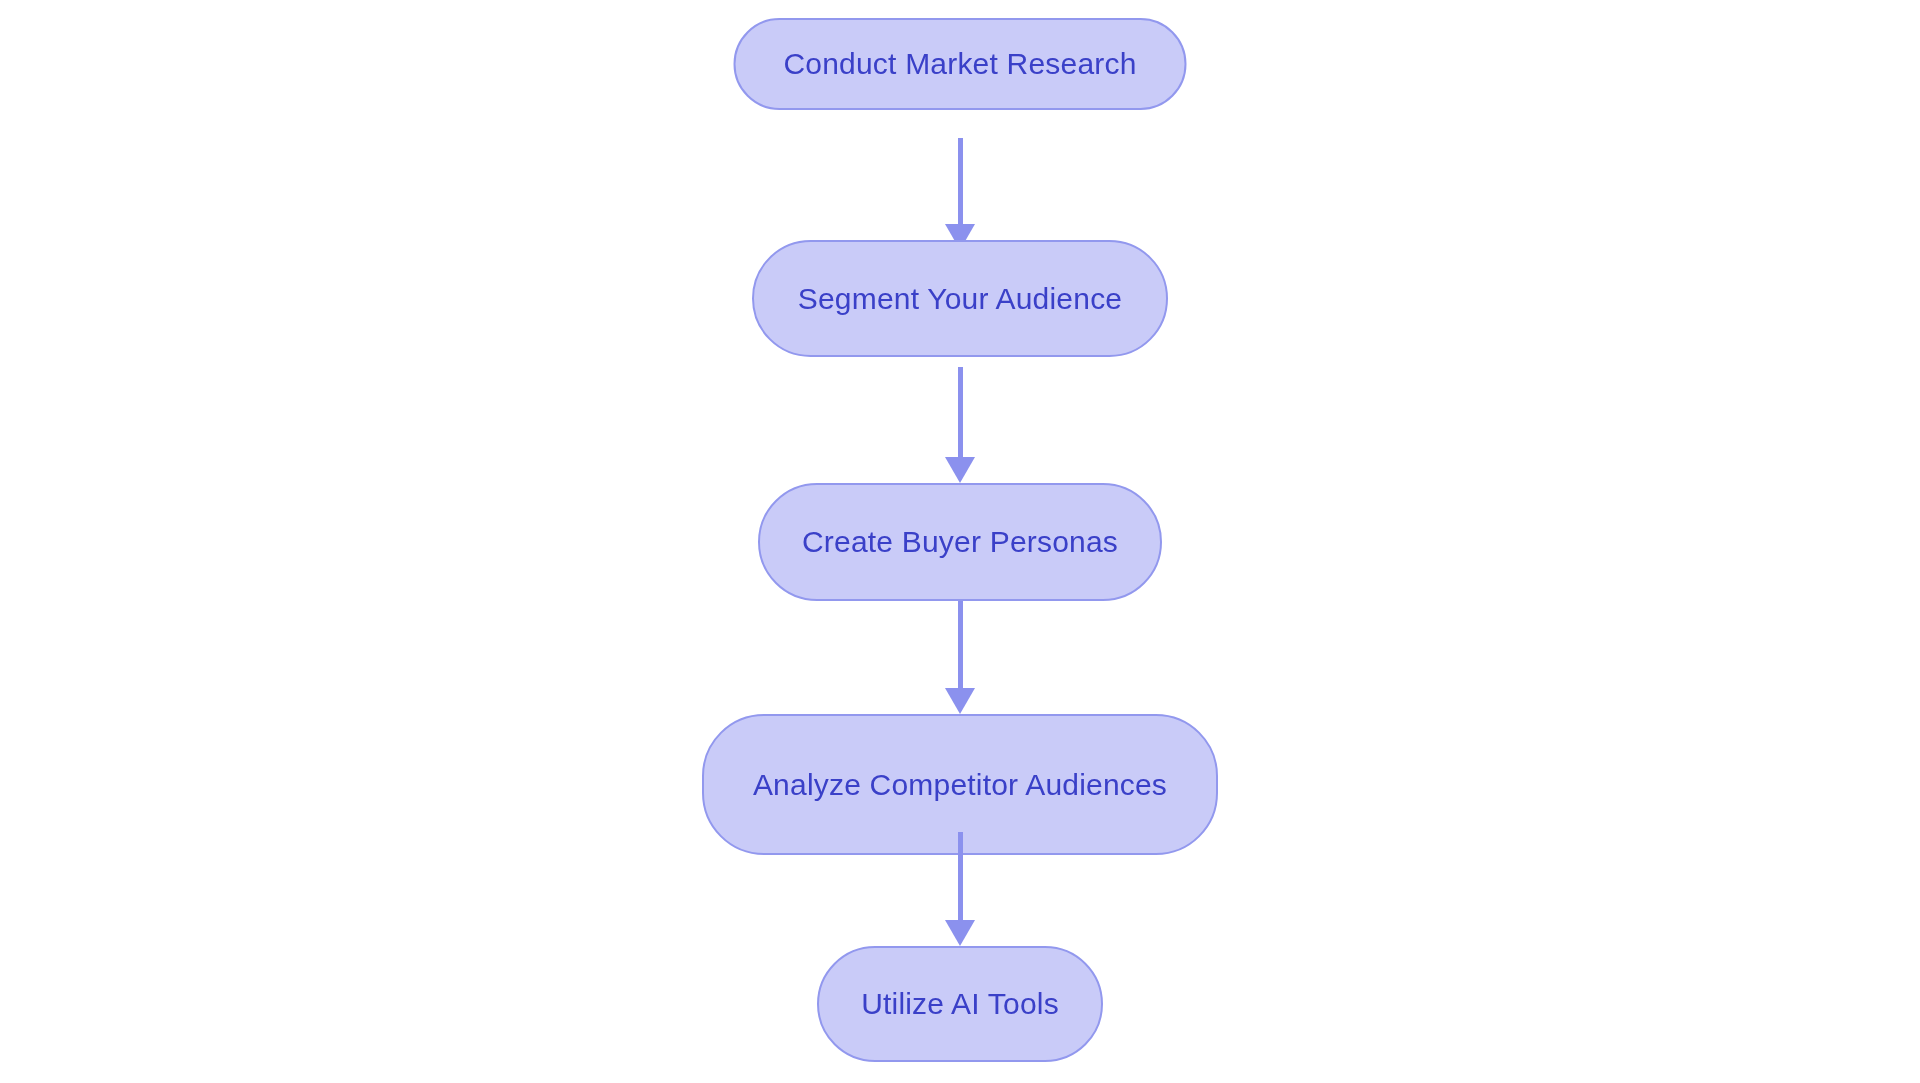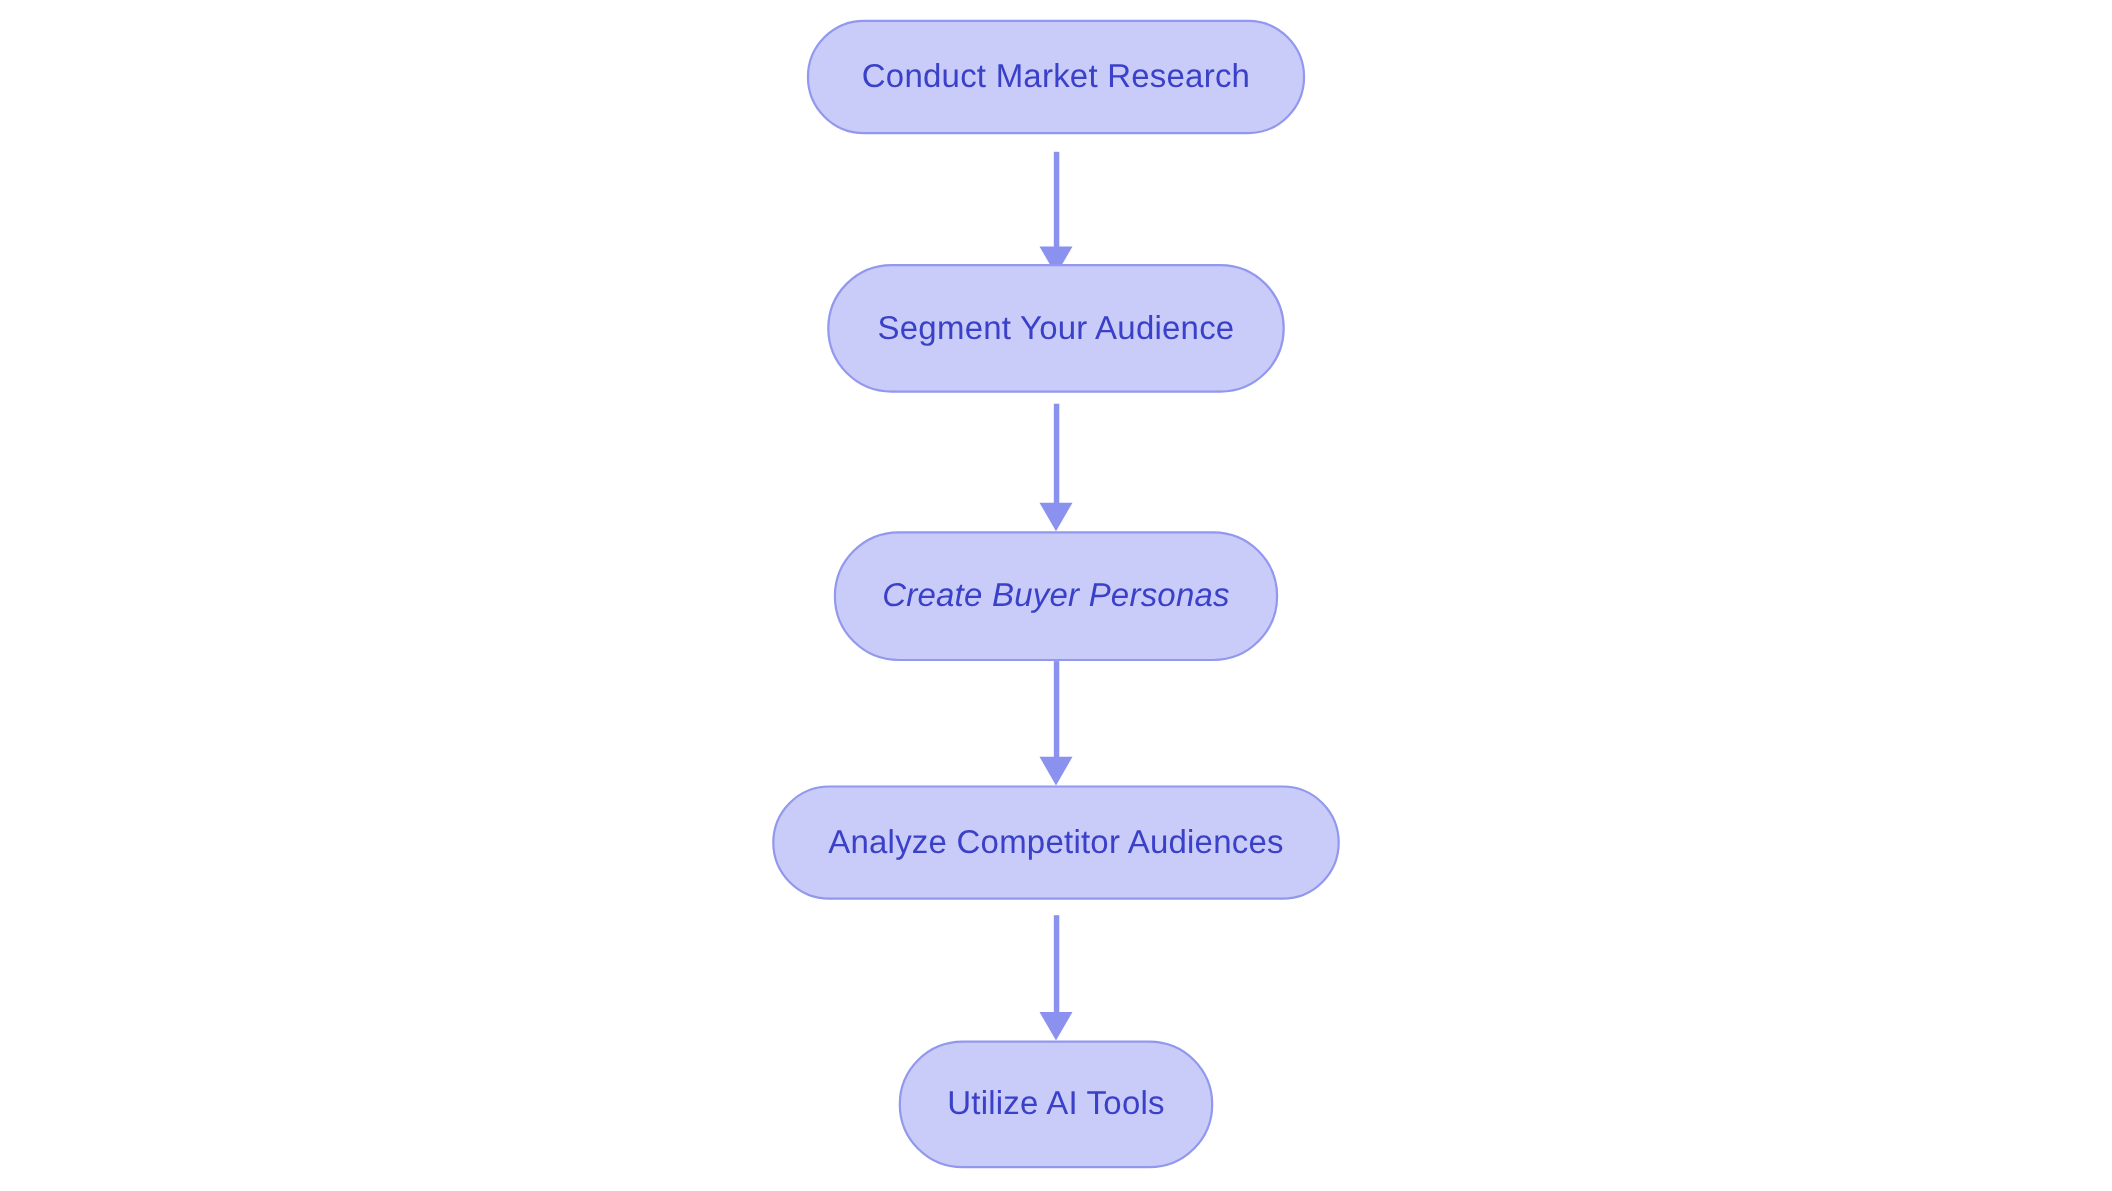--- a/index.html
+++ b/index.html
@@ -24,24 +24,24 @@
     border-radius: 62px;
     box-sizing: border-box;
     display: flex;
     align-items: center;
     justify-content: center;
     color: #3a40c8;
     font-size: 30px;
     letter-spacing: 0.2px;
     white-space: nowrap;
   }
-  .node-1 { top: 18px;  width: 453px; height: 104px; }
+  .node-1 { top: 18px;  width: 453px; height: 92px; }
   .node-2 { top: 240px; width: 416px; height: 117px; }
-  .node-3 { top: 483px; width: 404px; height: 118px; font-style: italic; }
-  .node-4 { top: 714px; width: 516px; height: 104px; }
+  .node-3 { top: 483px; width: 404px; height: 118px; }
+  .node-4 { top: 714px; width: 516px; height: 141px; }
   .node-5 { top: 946px; width: 286px; height: 116px; }
 
   .flow-arrow {
     position: absolute;
     left: 50%;
     transform: translateX(-50%);
     width: 30px;
     display: flex;
     flex-direction: column;
     align-items: center;

